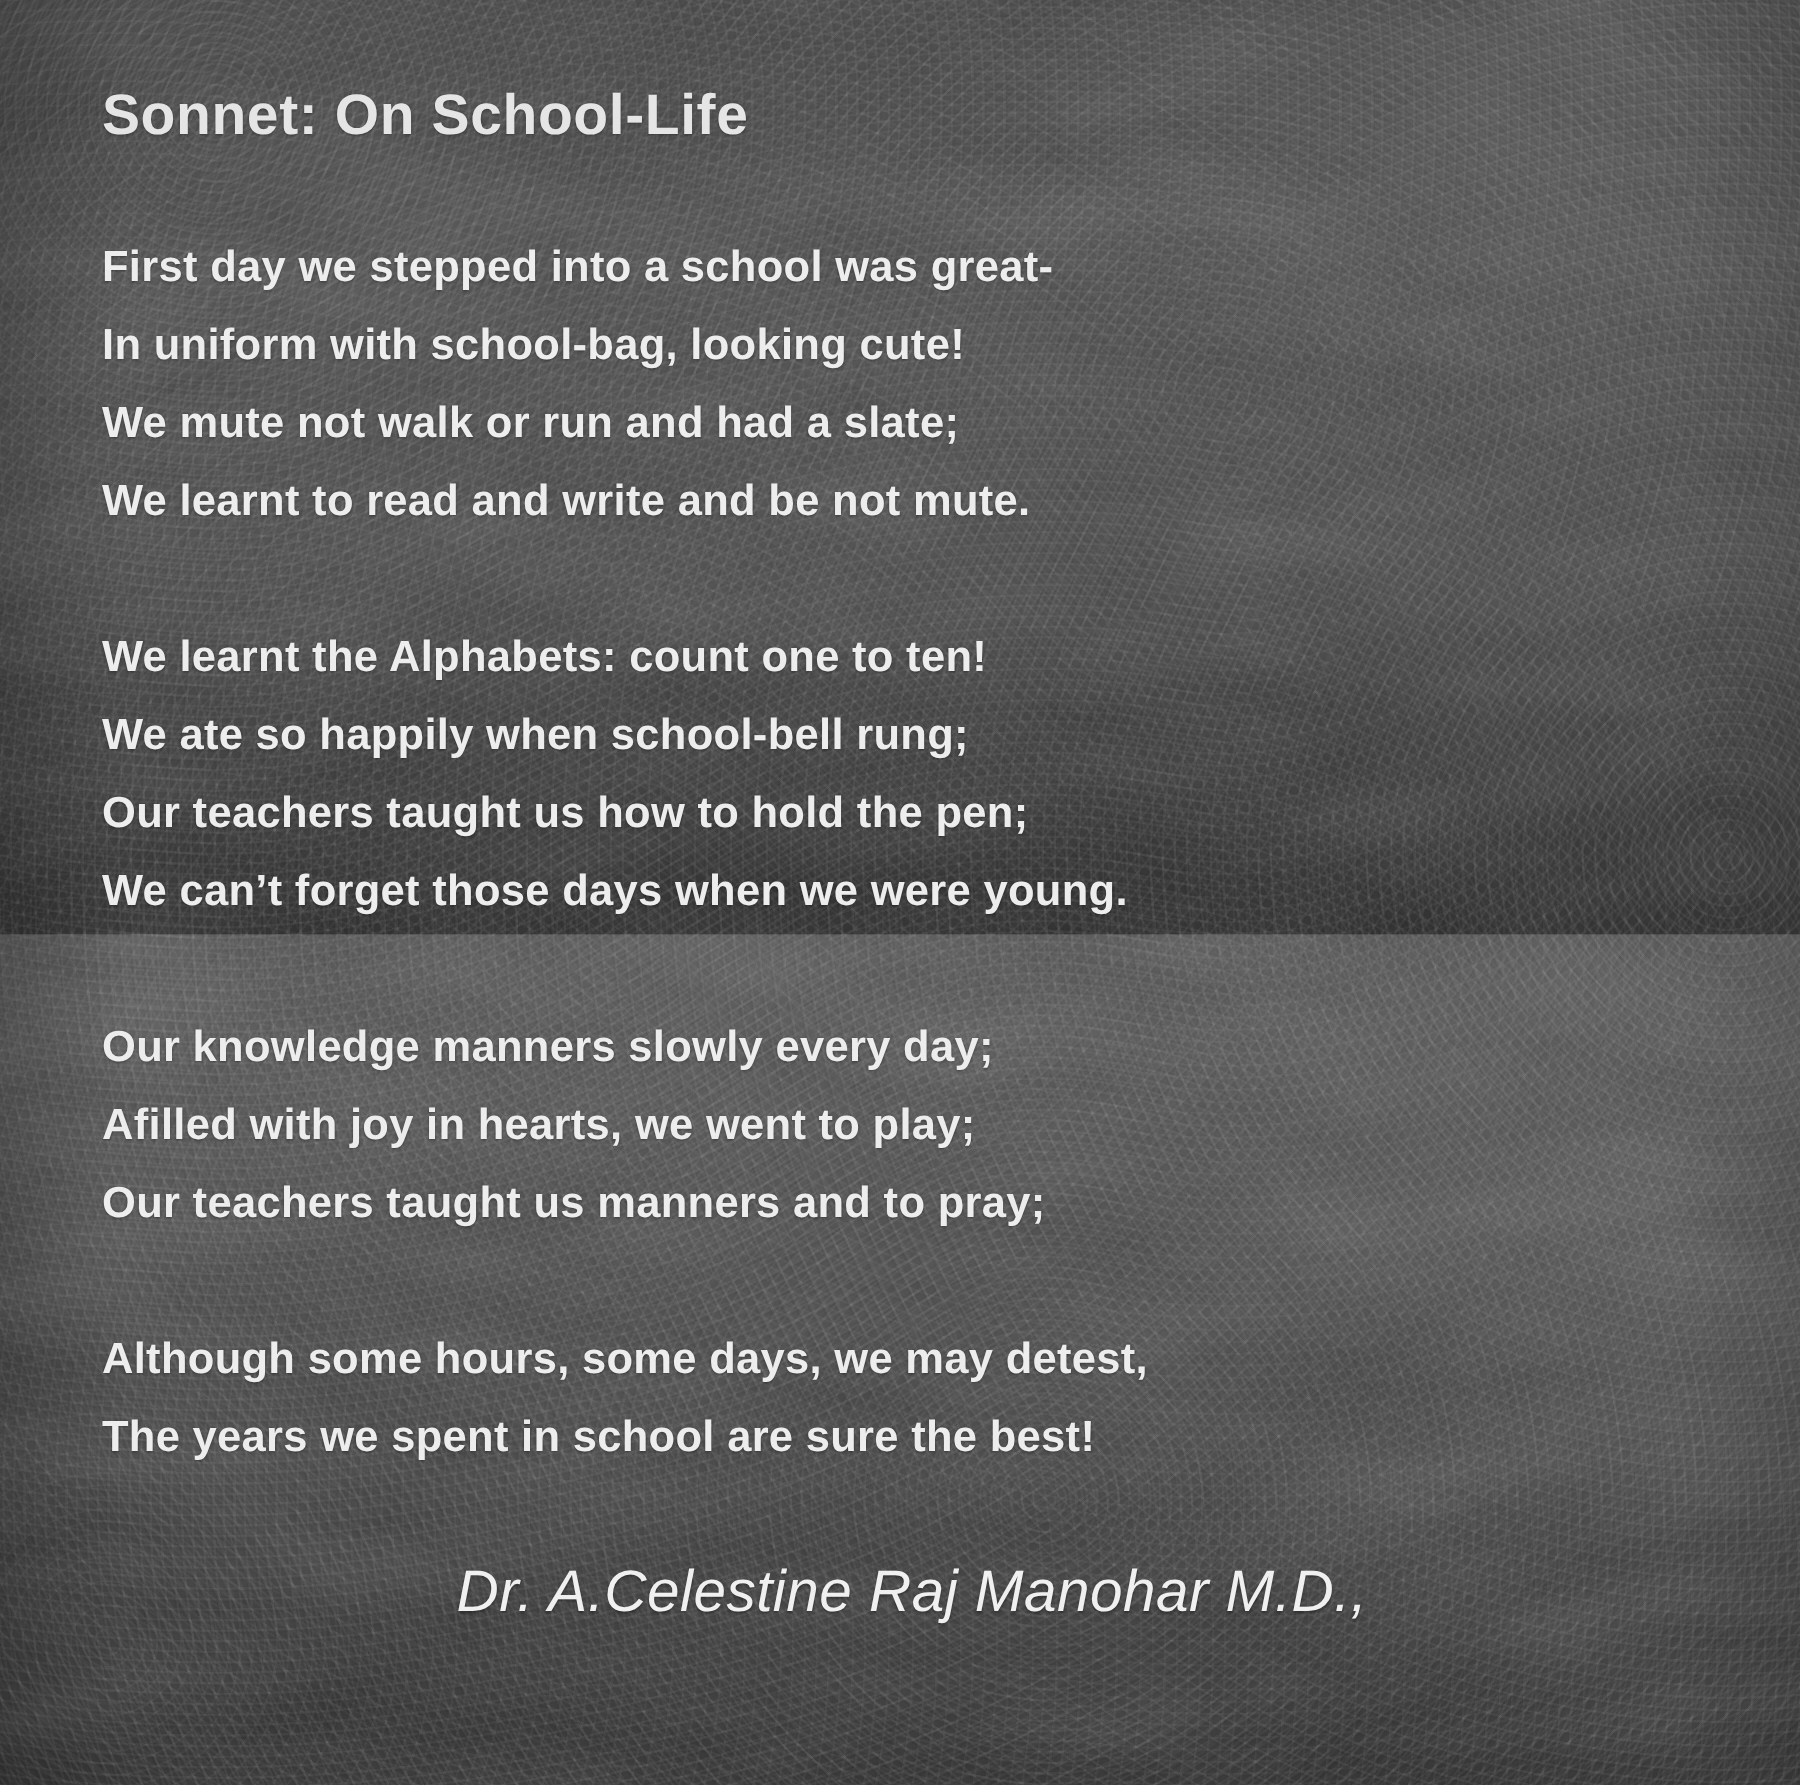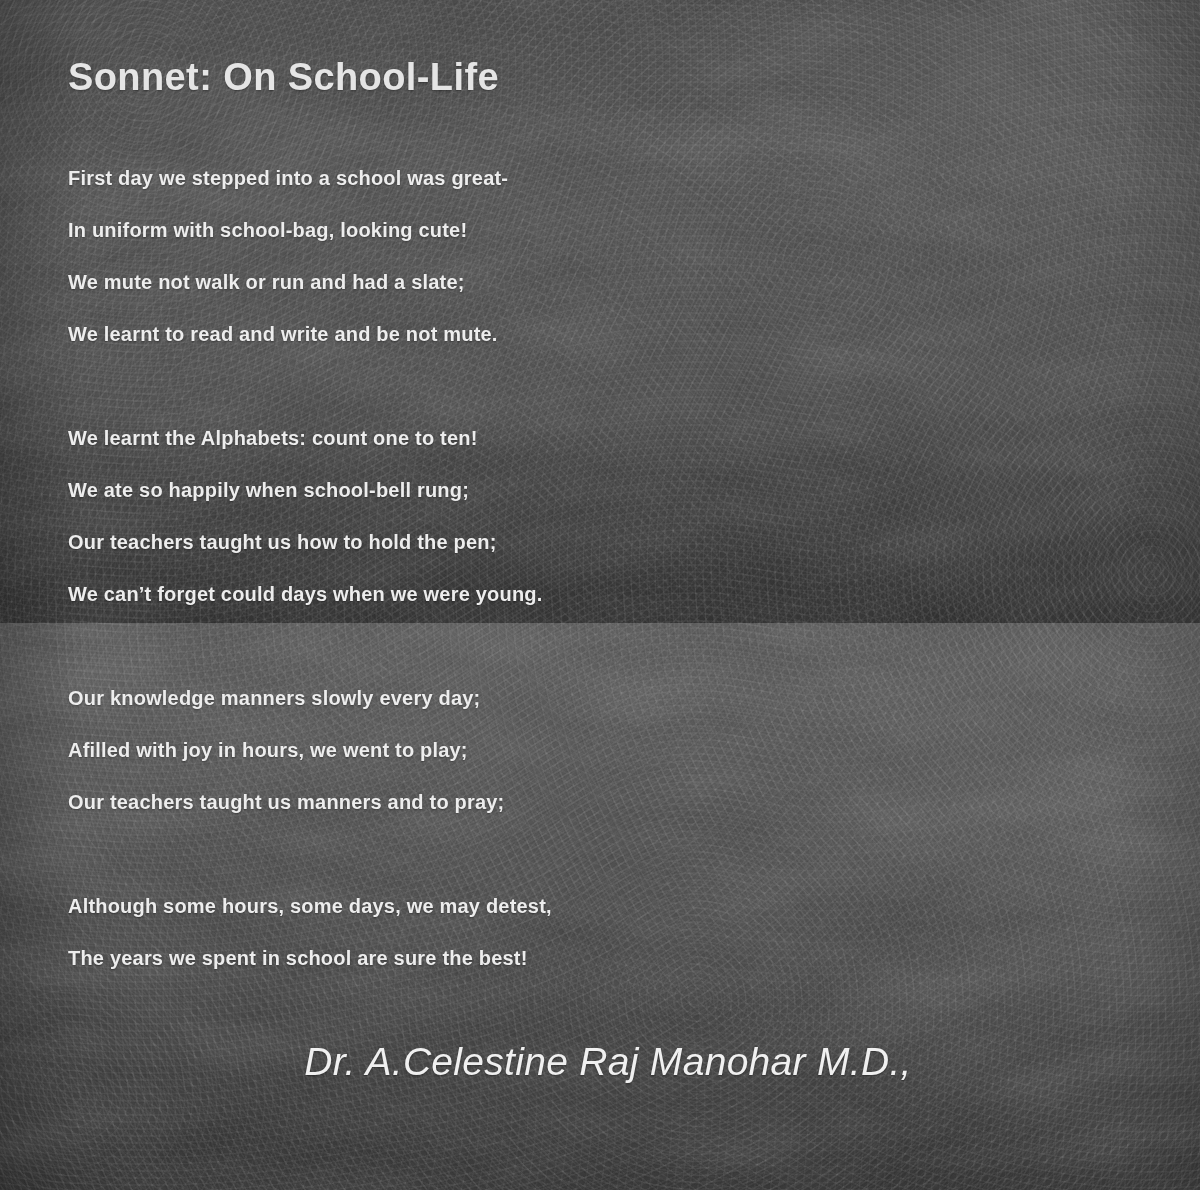--- a/index.html
+++ b/index.html
@@ -49,21 +49,21 @@
   }
   .title {
     position: absolute; left: 0; top: 57px; margin: 0;
     font-size: 38px; line-height: 40px; font-weight: bold;
     color: #e5e5e5; letter-spacing: 0.4px;
     text-shadow: 0 1px 2px rgba(0,0,0,0.35);
   }
   .poem { position: absolute; left: 0; top: 152px; width: 1080px; }
   .stanza { margin: 0 0 52px 0; }
   .stanza p {
-    margin: 0; font-size: 20px; line-height: 52px; font-weight: bold;
+    margin: 0; font-size: 29px; line-height: 52px; font-weight: bold;
     letter-spacing: 0.2px; white-space: nowrap;
     text-shadow: 0 1px 2px rgba(0,0,0,0.35);
   }
   .author {
     margin: 0; font-size: 39px; line-height: 52px;
     font-style: italic; font-weight: normal; color: #f0f0f0;
     letter-spacing: 0.3px; white-space: nowrap;
     text-shadow: 0 1px 2px rgba(0,0,0,0.35);
     text-align: center;
   }
@@ -99,26 +99,26 @@
         <p>First day we stepped into a school was great-</p>
         <p>In uniform with school-bag, looking cute!</p>
         <p>We mute not walk or run and had a slate;</p>
         <p>We learnt to read and write and be not mute.</p>
       </div>
 
       <div class="stanza">
         <p>We learnt the Alphabets: count one to ten!</p>
         <p>We ate so happily when school-bell rung;</p>
         <p>Our teachers taught us how to hold the pen;</p>
-        <p>We can’t forget could days when we were young.</p>
+        <p>We can’t forget those days when we were young.</p>
       </div>
 
       <div class="stanza">
         <p>Our knowledge manners slowly every day;</p>
-        <p>Afilled with joy in hours, we went to play;</p>
+        <p>Afilled with joy in hearts, we went to play;</p>
         <p>Our teachers taught us manners and to pray;</p>
       </div>
 
       <div class="stanza">
         <p>Although some hours, some days, we may detest,</p>
         <p>The years we spent in school are sure the best!</p>
       </div>
 
       <p class="author">Dr. A.Celestine Raj Manohar M.D.,</p>
     </div>

